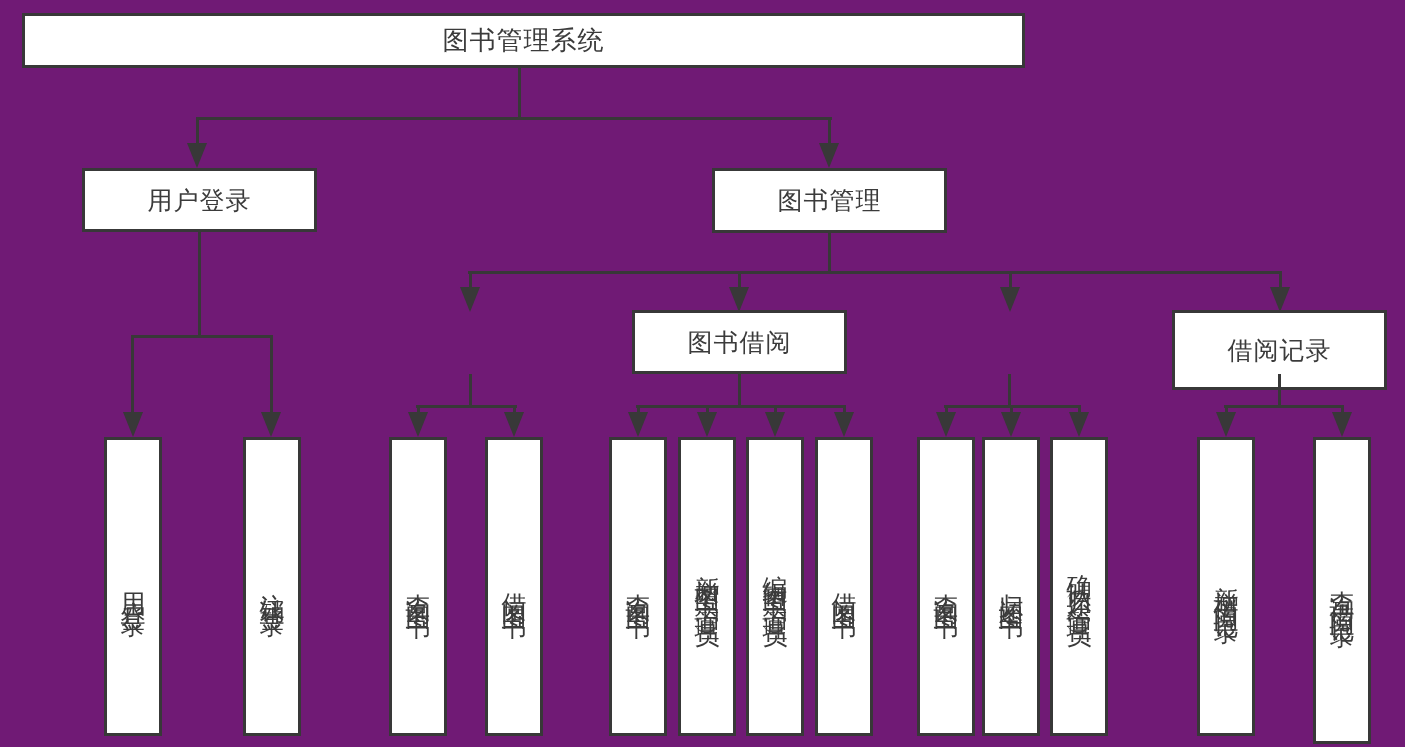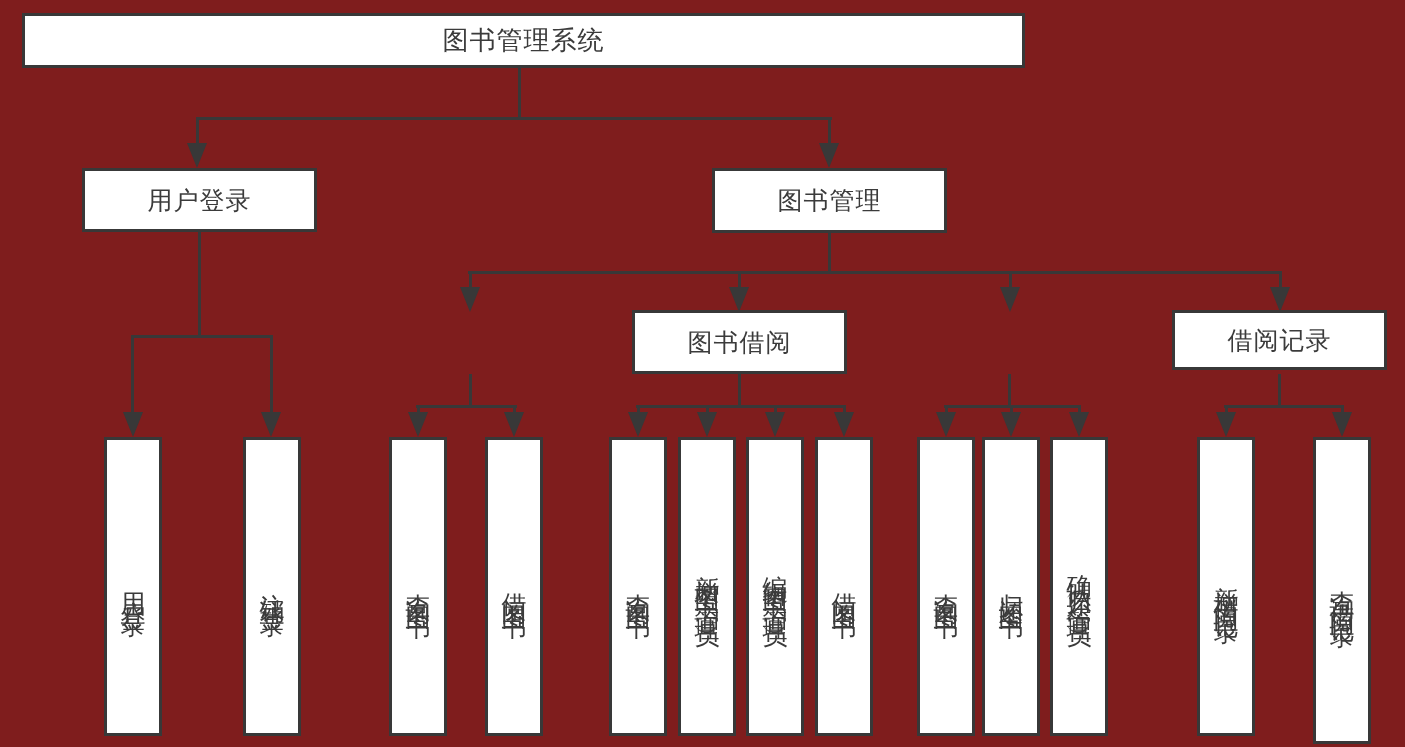--- a/index.html
+++ b/index.html
@@ -1,18 +1,18 @@
 <!DOCTYPE html>
 <html><head>
 <meta charset="utf-8">
 <style>
   html, body { margin: 0; padding: 0; background: #ffffff; }
   #canvas {
     position: relative; width: 1405px; height: 747px;
-    background: #7f1d1d; overflow: hidden;
+    background: #701a75; overflow: hidden;
     font-family: "Liberation Sans", sans-serif;
     color: #3b3b3b;
   }
   .box {
     position: absolute; box-sizing: border-box;
     background: #ffffff; border: 3px solid #383838;
     display: flex; align-items: center; justify-content: center;
     color: #3b3b3b;
   }
   .box.root-box { font-size: 26px; letter-spacing: 1px; }
@@ -72,21 +72,21 @@
   <div class="line" style="left:738px;top:271px;width:3px;height:18px"></div>
   <div class="arrow" style="left:729px;top:287px"></div>
   <div class="line" style="left:1009px;top:271px;width:3px;height:18px"></div>
   <div class="arrow" style="left:1000px;top:287px"></div>
   <div class="line" style="left:1279px;top:271px;width:3px;height:18px"></div>
   <div class="arrow" style="left:1270px;top:287px"></div>
 
   <div class="box h" style="left:632px;top:310px;width:215px;height:64px">
     <span>图书借阅</span>
   </div>
-  <div class="box h" style="left:1172px;top:310px;width:215px;height:60px">
+  <div class="box h" style="left:1172px;top:310px;width:215px;height:80px">
     <span>借阅记录</span>
   </div>
 
   <div class="line" style="left:469px;top:374px;width:3px;height:34px"></div>
   <div class="line" style="left:738px;top:374px;width:3px;height:34px"></div>
   <div class="line" style="left:1008px;top:374px;width:3px;height:34px"></div>
   <div class="line" style="left:1278px;top:374px;width:3px;height:34px"></div>
 
   <div class="line" style="left:416px;top:405px;width:101px;height:3px"></div>
   <div class="line" style="left:636px;top:405px;width:210px;height:3px"></div>

